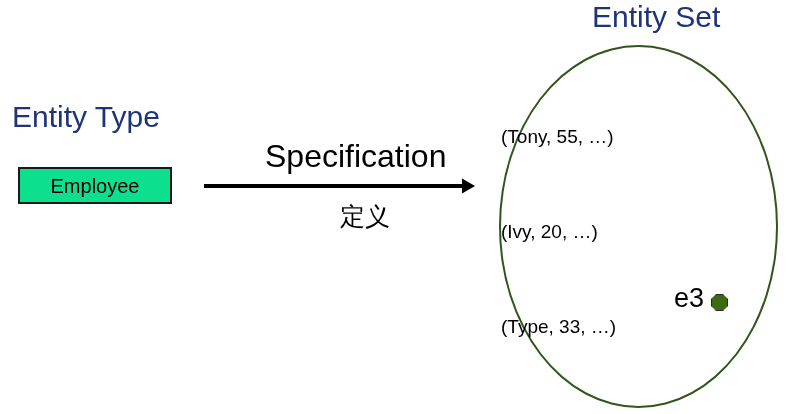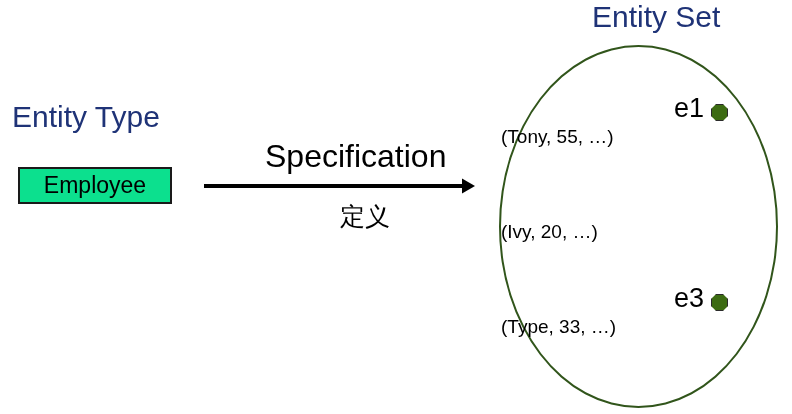--- a/index.html
+++ b/index.html
@@ -46,21 +46,21 @@
     height: 37px;
     background: #0CE08E;
     border: 2px solid #1a1a1a;
     box-sizing: border-box;
     display: flex;
     align-items: center;
     justify-content: center;
   }
   #employee-box-label {
     color: #000000;
-    font-size: 23px;
+    font-size: 20px;
     line-height: 1;
     white-space: nowrap;
   }
 
   
   #arrow-wrap {
     position: absolute;
     left: 200px;
     top: 175px;
     width: 280px;
@@ -165,24 +165,20 @@
     </svg>
   </div>
 
   <div class="arrow-caption" id="definition-label-cn">定义</div>
 
   <div class="section-title" id="entity-set-title">Entity Set</div>
 
   <div id="entity-set-ellipse">
 
     <div class="entity-row" style="top:48px;">
-      <div class="entity-id-line">
-        <span class="entity-id">e1</span>
-        <span class="entity-dot"></span>
-      </div>
       <div class="entity-tuple">(Tony, 55, …)</div>
     </div>
 
     <div class="entity-row" style="top:143px;">
       <div class="entity-tuple">(Ivy, 20, …)</div>
     </div>
 
     <div class="entity-row" style="top:238px;">
       <div class="entity-id-line">
         <span class="entity-id">e3</span>

